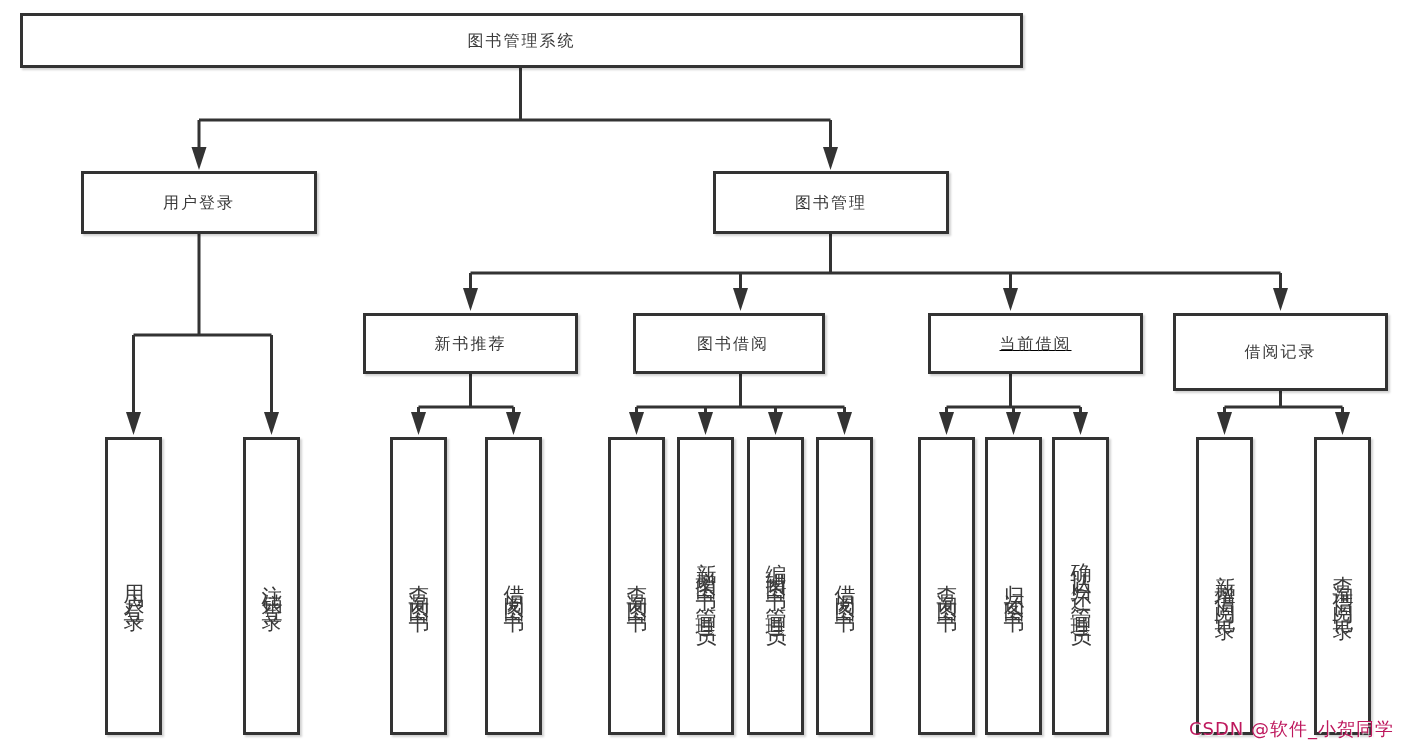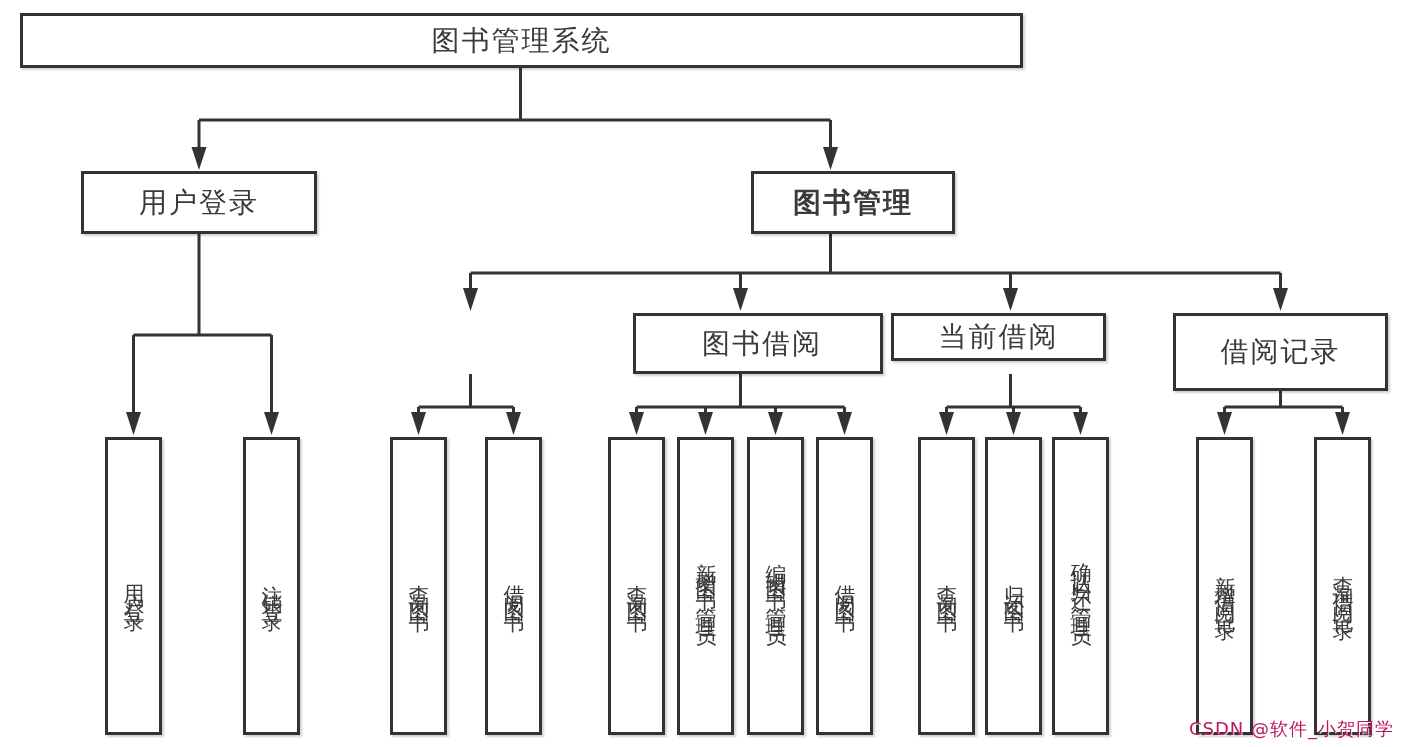--- a/index.html
+++ b/index.html
@@ -38,21 +38,21 @@
     background: #ffffff;
     border: 3px solid #333333;
     box-shadow: 2px 2px 2px rgba(0,0,0,0.18);
     display: flex;
     align-items: center;
     justify-content: center;
     z-index: 2;
   }
   .hlabel {
     color: #3a3a3a;
-    font-size: 28px;
+    font-size: 16px;
     letter-spacing: 2px;
     white-space: nowrap;
     line-height: 1;
   }
   .vtext {
     writing-mode: vertical-rl;
     text-orientation: mixed;
     color: #3a3a3a;
     font-size: 21px;
     letter-spacing: 9px;
@@ -119,28 +119,31 @@
     </g>
   </svg>
 
   <div class="box" style="left:20px; top:13px; width:1003px; height:55px;">
     <span class="hlabel">图书管理系统</span>
   </div>
 
   <div class="box" style="left:81px; top:171px; width:236px; height:63px;">
     <span class="hlabel">用户登录</span>
   </div>
-  <div class="box" style="left:751px; top:171px; width:204px; height:63px;font-weight:bold;">
+  <div class="box" style="left:713px; top:171px; width:236px; height:63px;">
     <span class="hlabel">图书管理</span>
   </div>
 
-  <div class="box" style="left:633px; top:313px; width:250px; height:61px;padding-left:8px;">
+  <div class="box" style="left:363px; top:313px; width:215px; height:61px;">
+    <span class="hlabel">新书推荐</span>
+  </div>
+  <div class="box" style="left:633px; top:313px; width:192px; height:61px;padding-left:8px;">
     <span class="hlabel">图书借阅</span>
   </div>
-  <div class="box" style="left:891px; top:313px; width:215px; height:48px;">
+  <div class="box" style="left:928px; top:313px; width:215px; height:61px;text-decoration:underline;">
     <span class="hlabel">当前借阅</span>
   </div>
   <div class="box" style="left:1173px; top:313px; width:215px; height:78px;">
     <span class="hlabel">借阅记录</span>
   </div>
 
   <div class="box" style="left:105px; top:437px; width:57px; height:298px;">
     <span class="vtext">用户登录</span>
   </div>
   <div class="box" style="left:243px; top:437px; width:57px; height:298px;">

